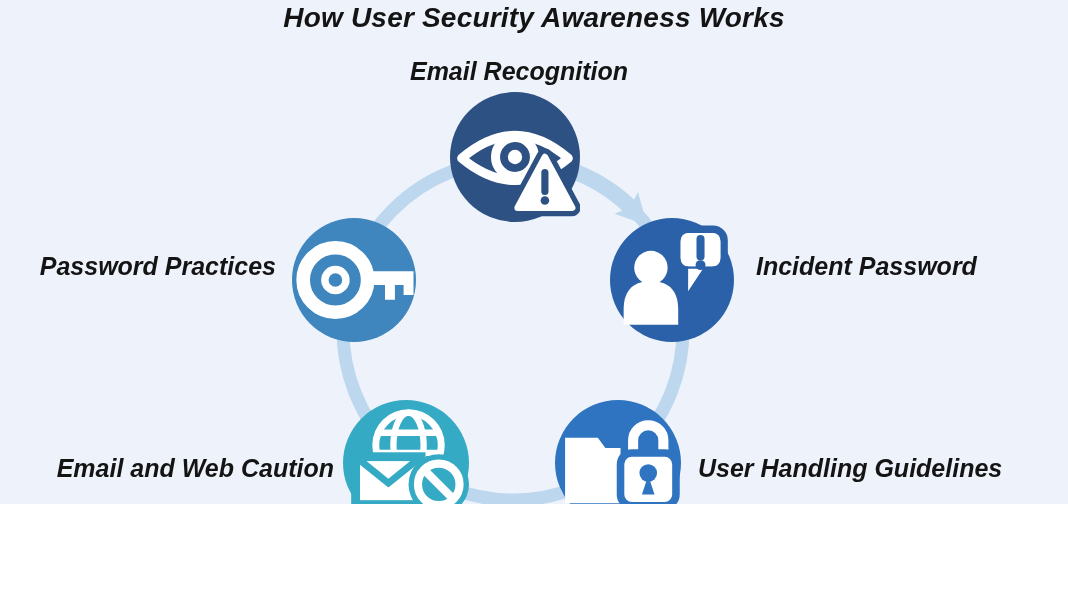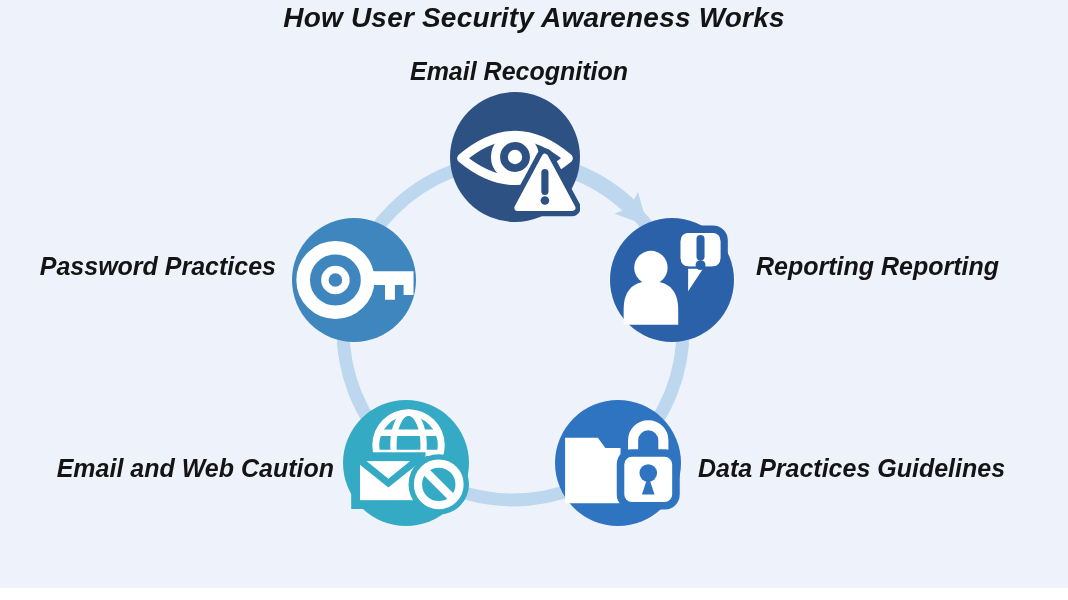--- a/index.html
+++ b/index.html
@@ -1,17 +1,17 @@
 <!DOCTYPE html>
 <html><head>
 <meta charset="utf-8">
 <style>
   html,body { margin:0; padding:0; }
   .canvas {
-    position:relative; width:1068px; height:588px; overflow:hidden;
+    position:relative; width:1068px; height:504px; overflow:hidden;
     font-family:"Liberation Sans", sans-serif;
   }
   .title {
     position:absolute; left:0; right:0; top:2px; text-align:center;
     font-size:28px; font-weight:bold; font-style:italic; letter-spacing:.2px;
   }
   .cycle-ring { position:absolute; left:0; top:0; }
   .node {
     position:absolute; border-radius:50%;
     display:flex; align-items:center; justify-content:center;
@@ -91,18 +91,18 @@
 
   <div class="node" style="left: 292px; top: 218px; width: 124px; height: 124px; background-color: rgb(62, 134, 189); color: rgb(62, 134, 189);">
     <svg viewBox="-50 -50 100 100">
       <circle cx="-15" cy="0" r="26" fill="none" stroke="#fff" stroke-width="11"></circle>
       <circle cx="-15" cy="0" r="8.5" fill="none" stroke="#fff" stroke-width="6"></circle>
       <path d="M11,-7 L48,-7 L48,12 L40,12 L40,4 L33,4 L33,16 L25,16 L25,4 L11,4 Z" fill="#fff"></path>
     </svg>
   </div>
 
   <div class="label lbl-c" style="left: 269px; top: 57px; width: 500px; color: rgb(20, 20, 20);">Email Recognition</div>
-  <div class="label" style="left: 756px; top: 252px; color: rgb(20, 20, 20);">Reporting Reporting</div>
-  <div class="label" style="left: 698px; top: 454px; color: rgb(20, 20, 20);">Data Practices Guidelines</div>
+  <div class="label" style="left: 756px; top: 252px; color: rgb(20, 20, 20);">Incident Password</div>
+  <div class="label" style="left: 698px; top: 454px; color: rgb(20, 20, 20);">User Handling Guidelines</div>
   <div class="label lbl-r" style="left: 0px; top: 252px; width: 276px; color: rgb(20, 20, 20);">Password Practices</div>
   <div class="label lbl-r" style="left: 0px; top: 454px; width: 334px; color: rgb(20, 20, 20);">Email and Web Caution</div>
 
 </div>
 
 </body></html>

